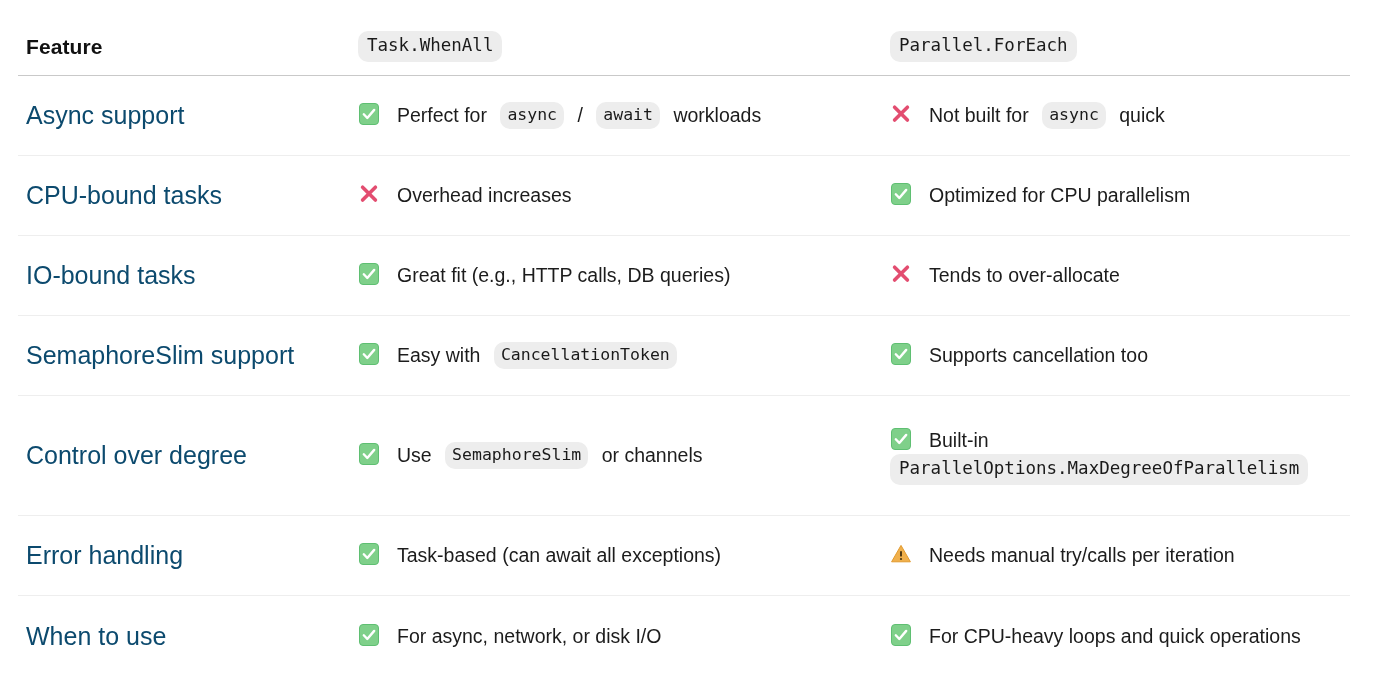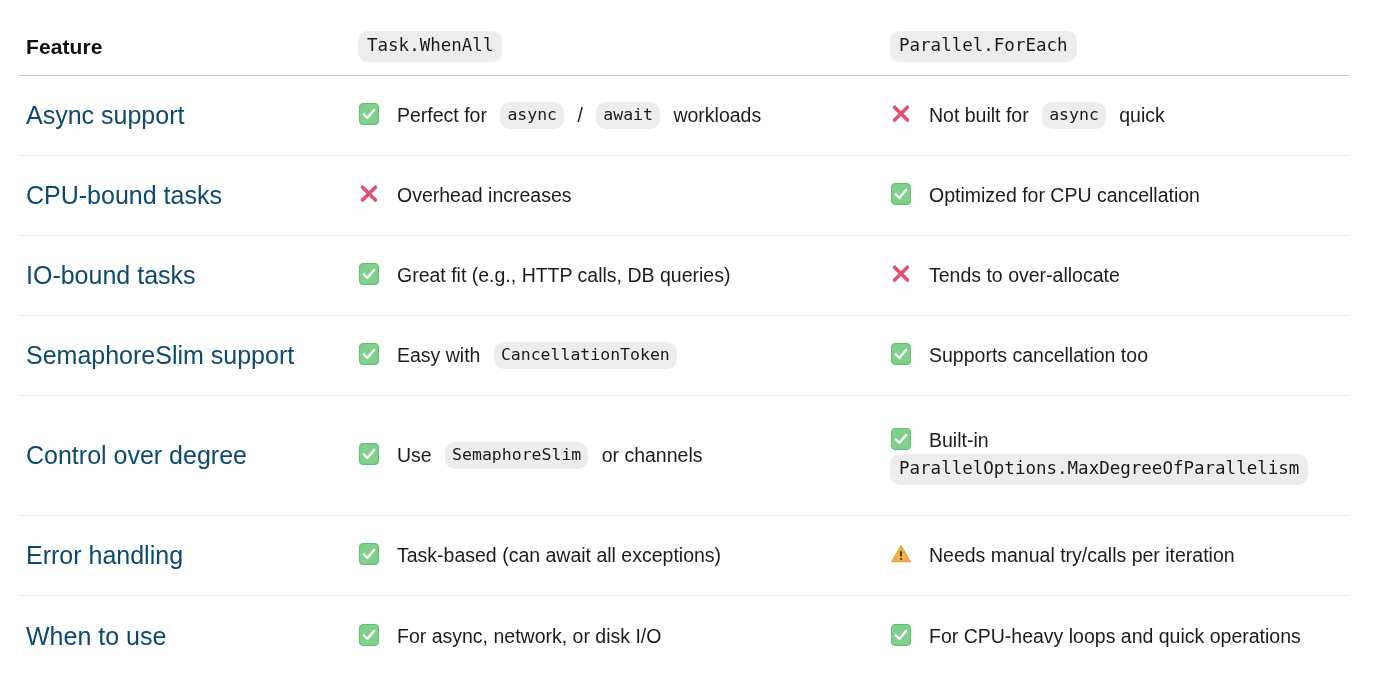--- a/index.html
+++ b/index.html
@@ -183,21 +183,21 @@
         </div>
         <div class="cell col-b">
           <div class="cell-content">
             <div class="line">
               <span class="icon">
                 <svg width="22" height="22" viewBox="0 0 22 22">
                   <rect x="1.5" y="0.5" width="19" height="21" rx="3.5" fill="#7FD08A" stroke="#5FBF72" stroke-width="1"></rect>
                   <path d="M5.8 11.3 L9.3 15 L16.2 6.9" fill="none" stroke="#ffffff" stroke-width="2.4" stroke-linecap="round" stroke-linejoin="round"></path>
                 </svg>
               </span>
-              <span class="txt">Optimized for CPU cancellation</span>
+              <span class="txt">Optimized for CPU parallelism</span>
             </div>
           </div>
         </div>
       </div>
       <div class="row body-row">
         <div class="cell col-feature"><span class="feature-label">IO-bound tasks</span></div>
         <div class="cell col-a">
           <div class="cell-content">
             <div class="line">
               <span class="icon">

